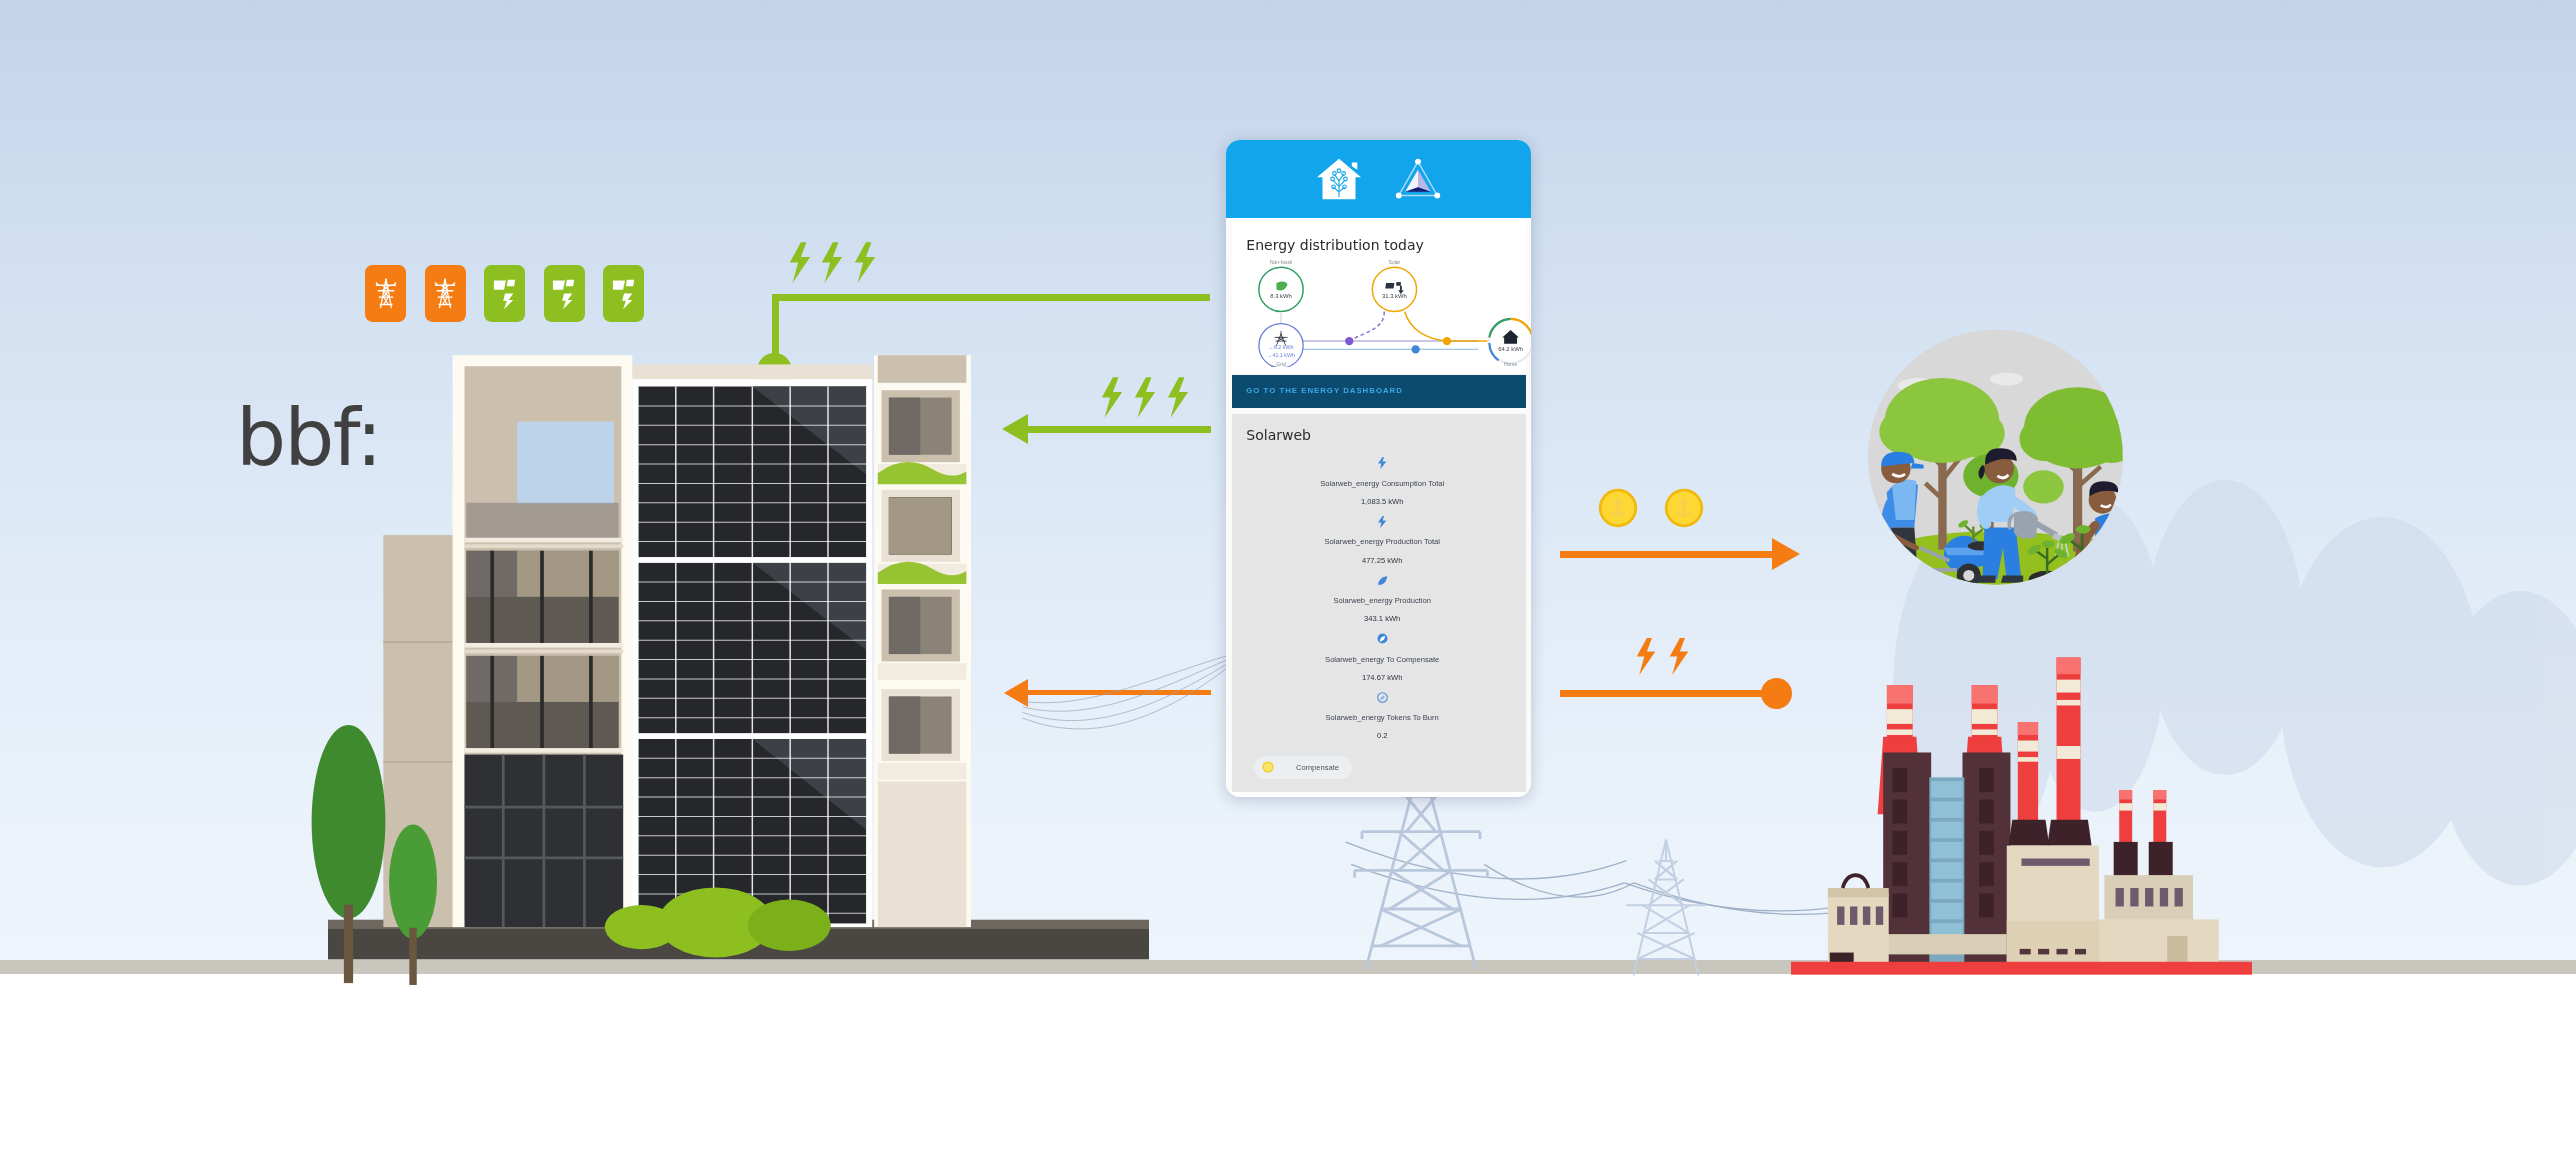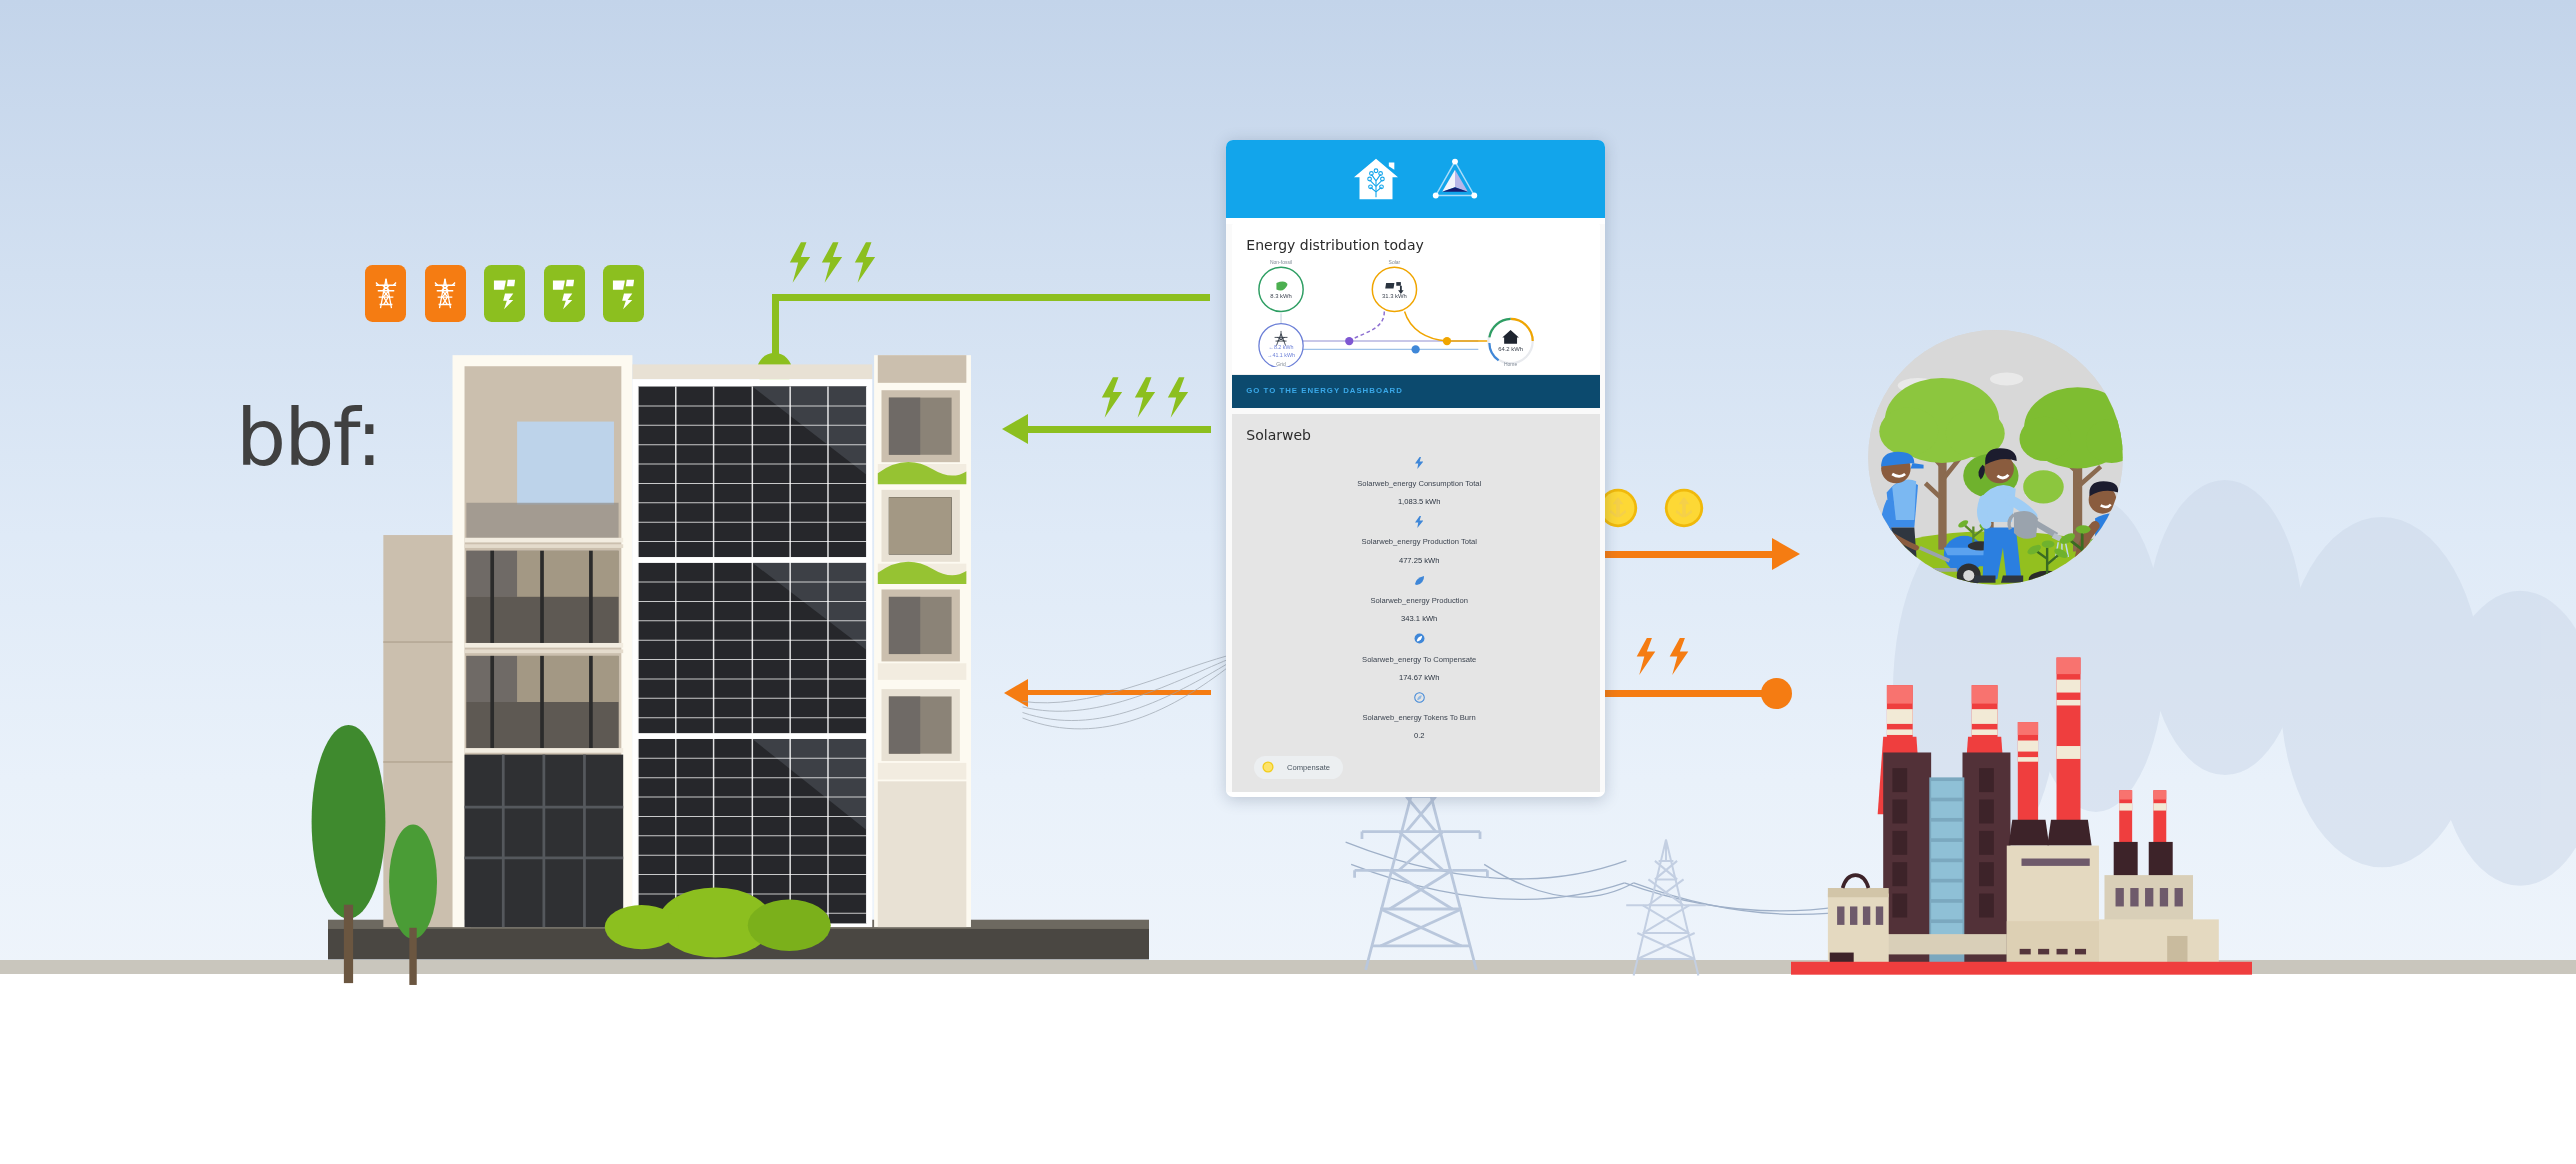--- a/index.html
+++ b/index.html
@@ -115,23 +115,23 @@
     content: ""; position: absolute; left: -22px; top: -11px;
     width: 0; height: 0;
     border-top: 14px solid transparent;
     border-bottom: 14px solid transparent;
     border-right: 24px solid #f57c12;
   }
 
   
   .card {
     position: absolute; left: 1226px; top: 140px;
-    width: 379px;
+    width: 305px;
     background: #ffffff;
-    border-radius: 7px;
+    border-radius: 14px;
     box-shadow: 0 2.8px 14.8px rgba(30,50,80,.22);
     overflow: hidden;
     z-index: 20;
   }
   .card-header {
     height: 78px; background: #12a5eb;
     display: flex; align-items: center; justify-content: center; gap: 31px;
   }
   .card-body { background: #fafafa; padding: 0; }
   .panel {
@@ -154,21 +154,21 @@
   .panel2-title { font-size: 14px; color: #2b2b2b; margin-bottom: 9.2px; font-family: "DejaVu Sans", sans-serif;}
   .stat-row {
     display: flex; align-items: center; gap: 9.2px;
     padding: 4.6px 0 4.6px 7.4px;
     font-size: 7.6px; color: #3c4450; flex-direction: column;
   }
   .stat-ico { width: 13px; flex: 0 0 13px; display: flex; align-items: center; justify-content: center; }
   .stat-label { flex: 1 1 auto; white-space: nowrap; }
   .stat-val { flex: 0 0 auto; text-align: center; color: #2b3440; white-space: nowrap; }
   .compensate-btn {
-    margin: 11px 0 0 7.4px; display: inline-flex; align-items: center; gap: 13px;
+    margin: 11px 0 0 7.4px; display: inline-flex; align-items: center; gap: 22px;
     background: #eceff1; color: #4a5560; border: none;
     border-radius: 14.8px; padding: 5.5px 13px 5.5px 8.3px;
     font-size: 7.6px; cursor: pointer; font-family: "Liberation Sans", sans-serif;
   }
 
   
   .hairlines { position: absolute; left: 978px; top: 646px; z-index: 5; pointer-events: none; }
 
   
   .eco-circle {

